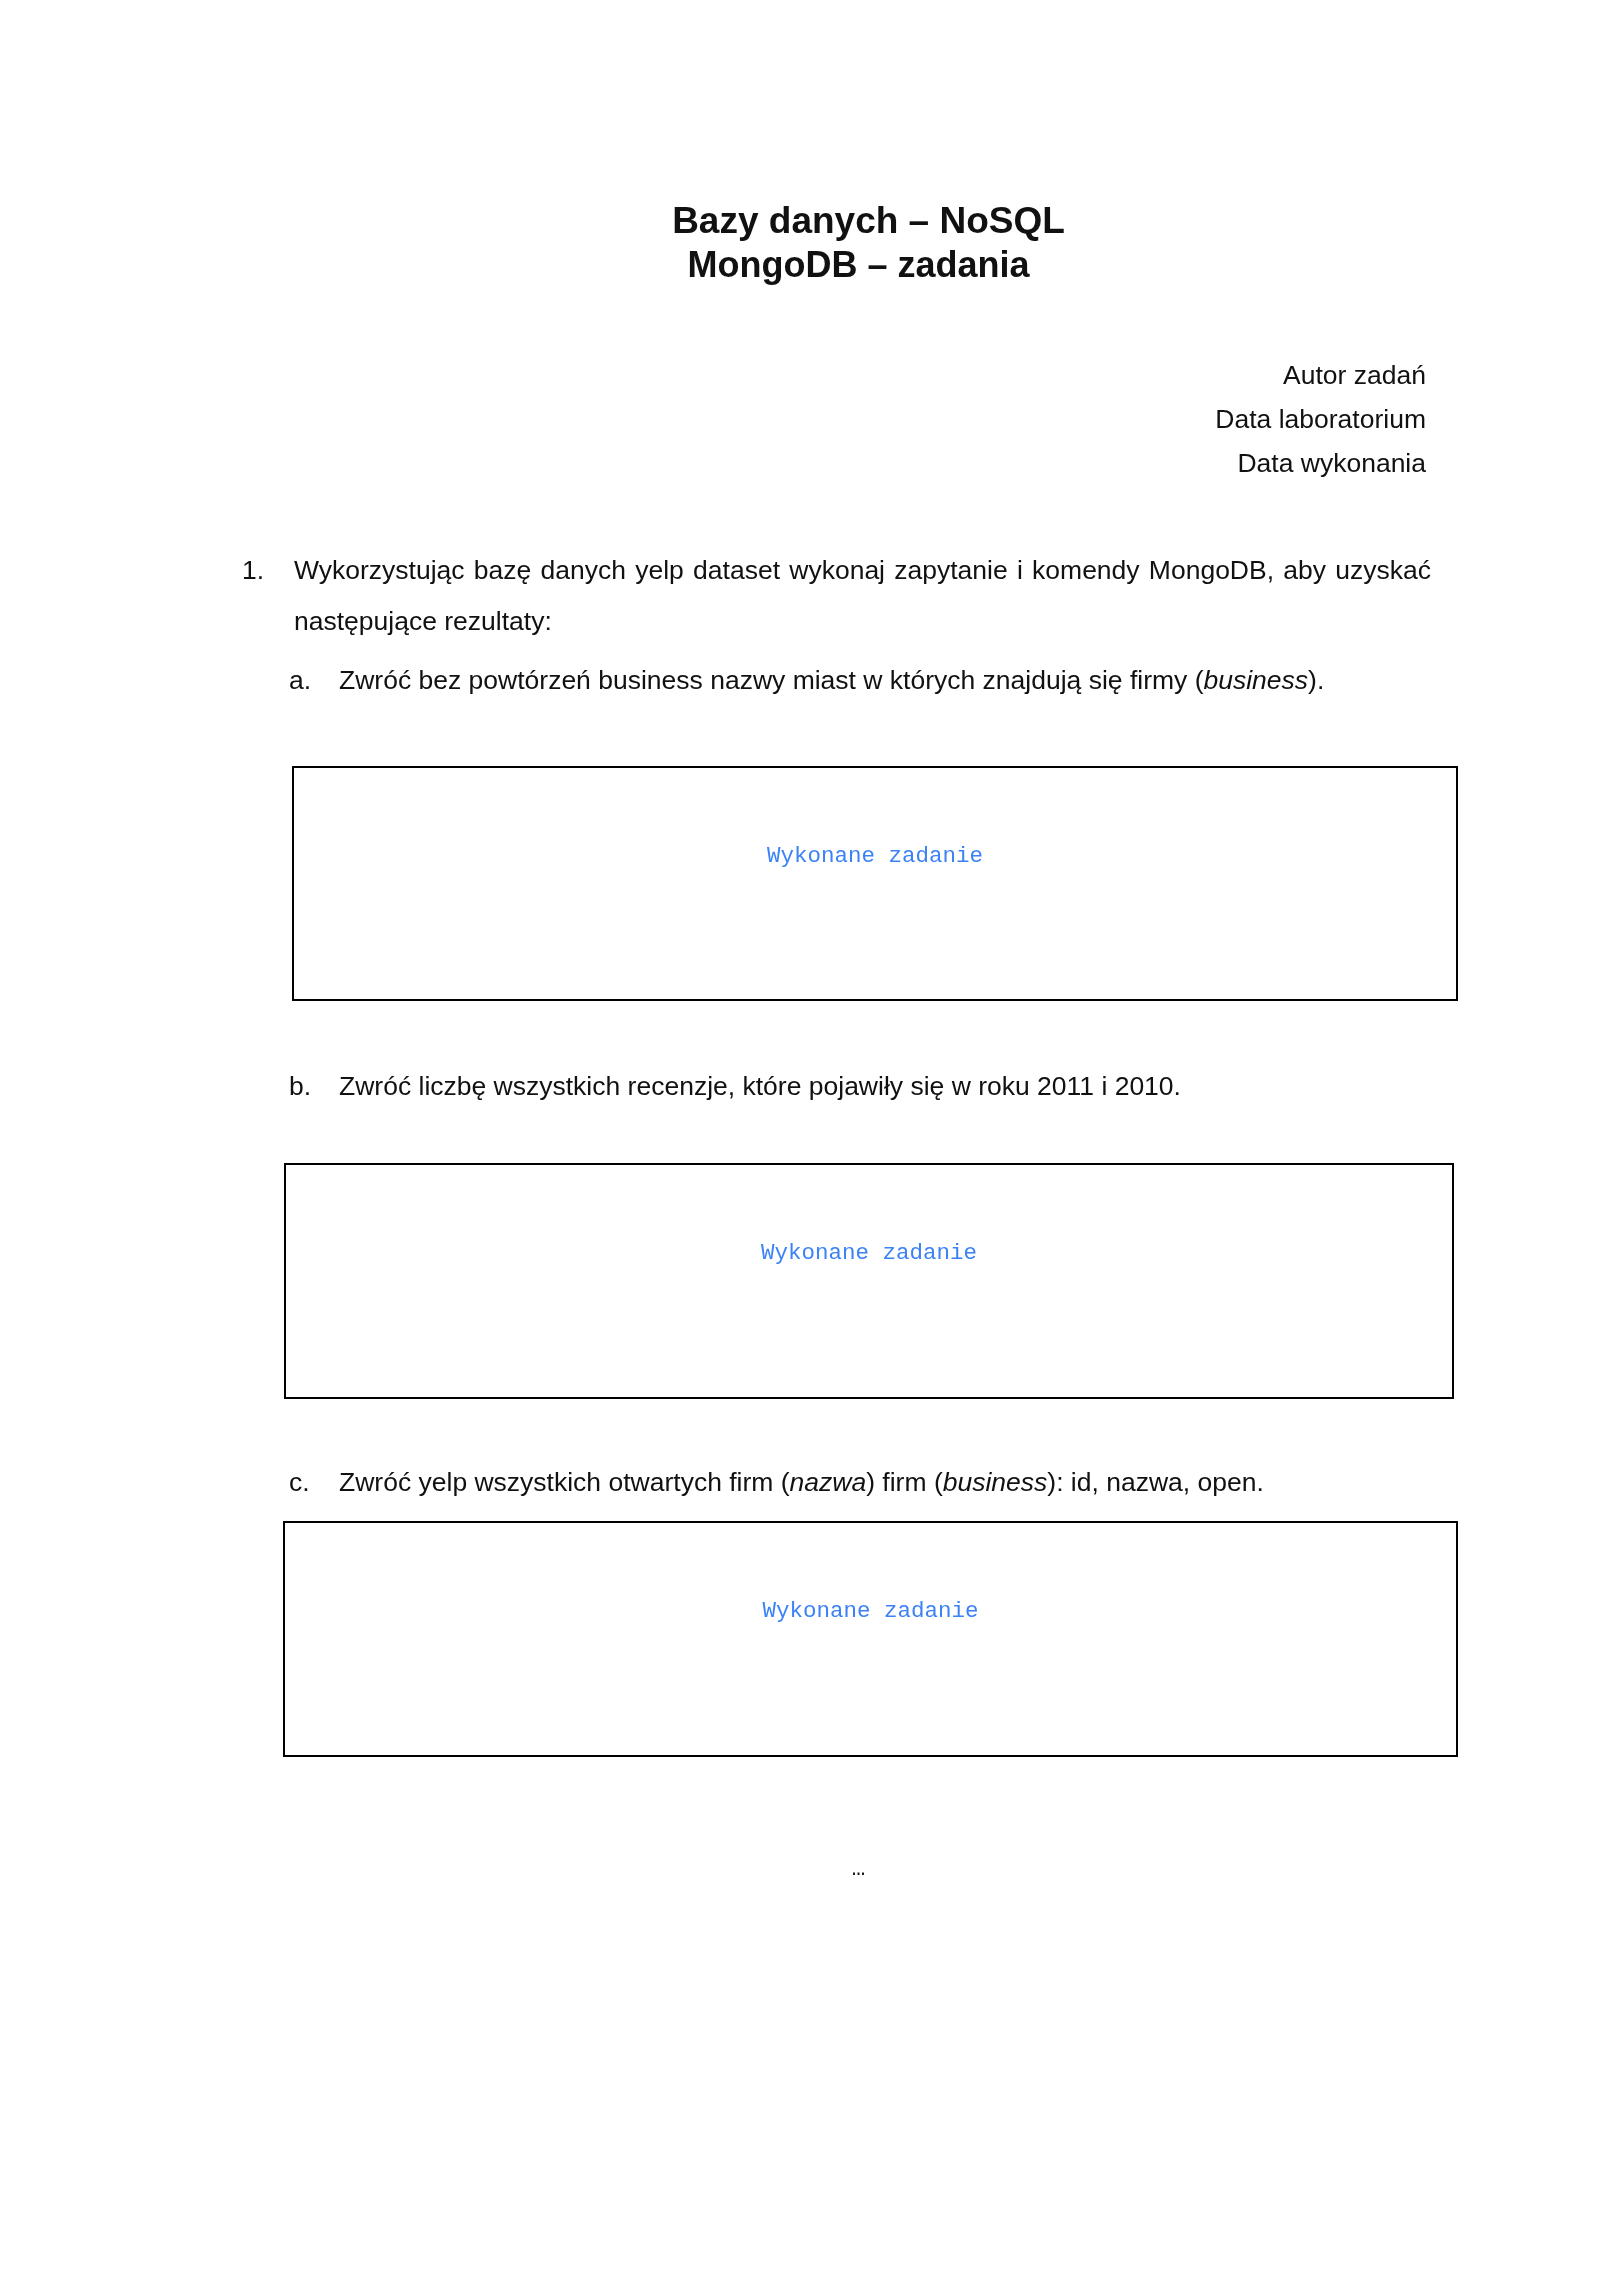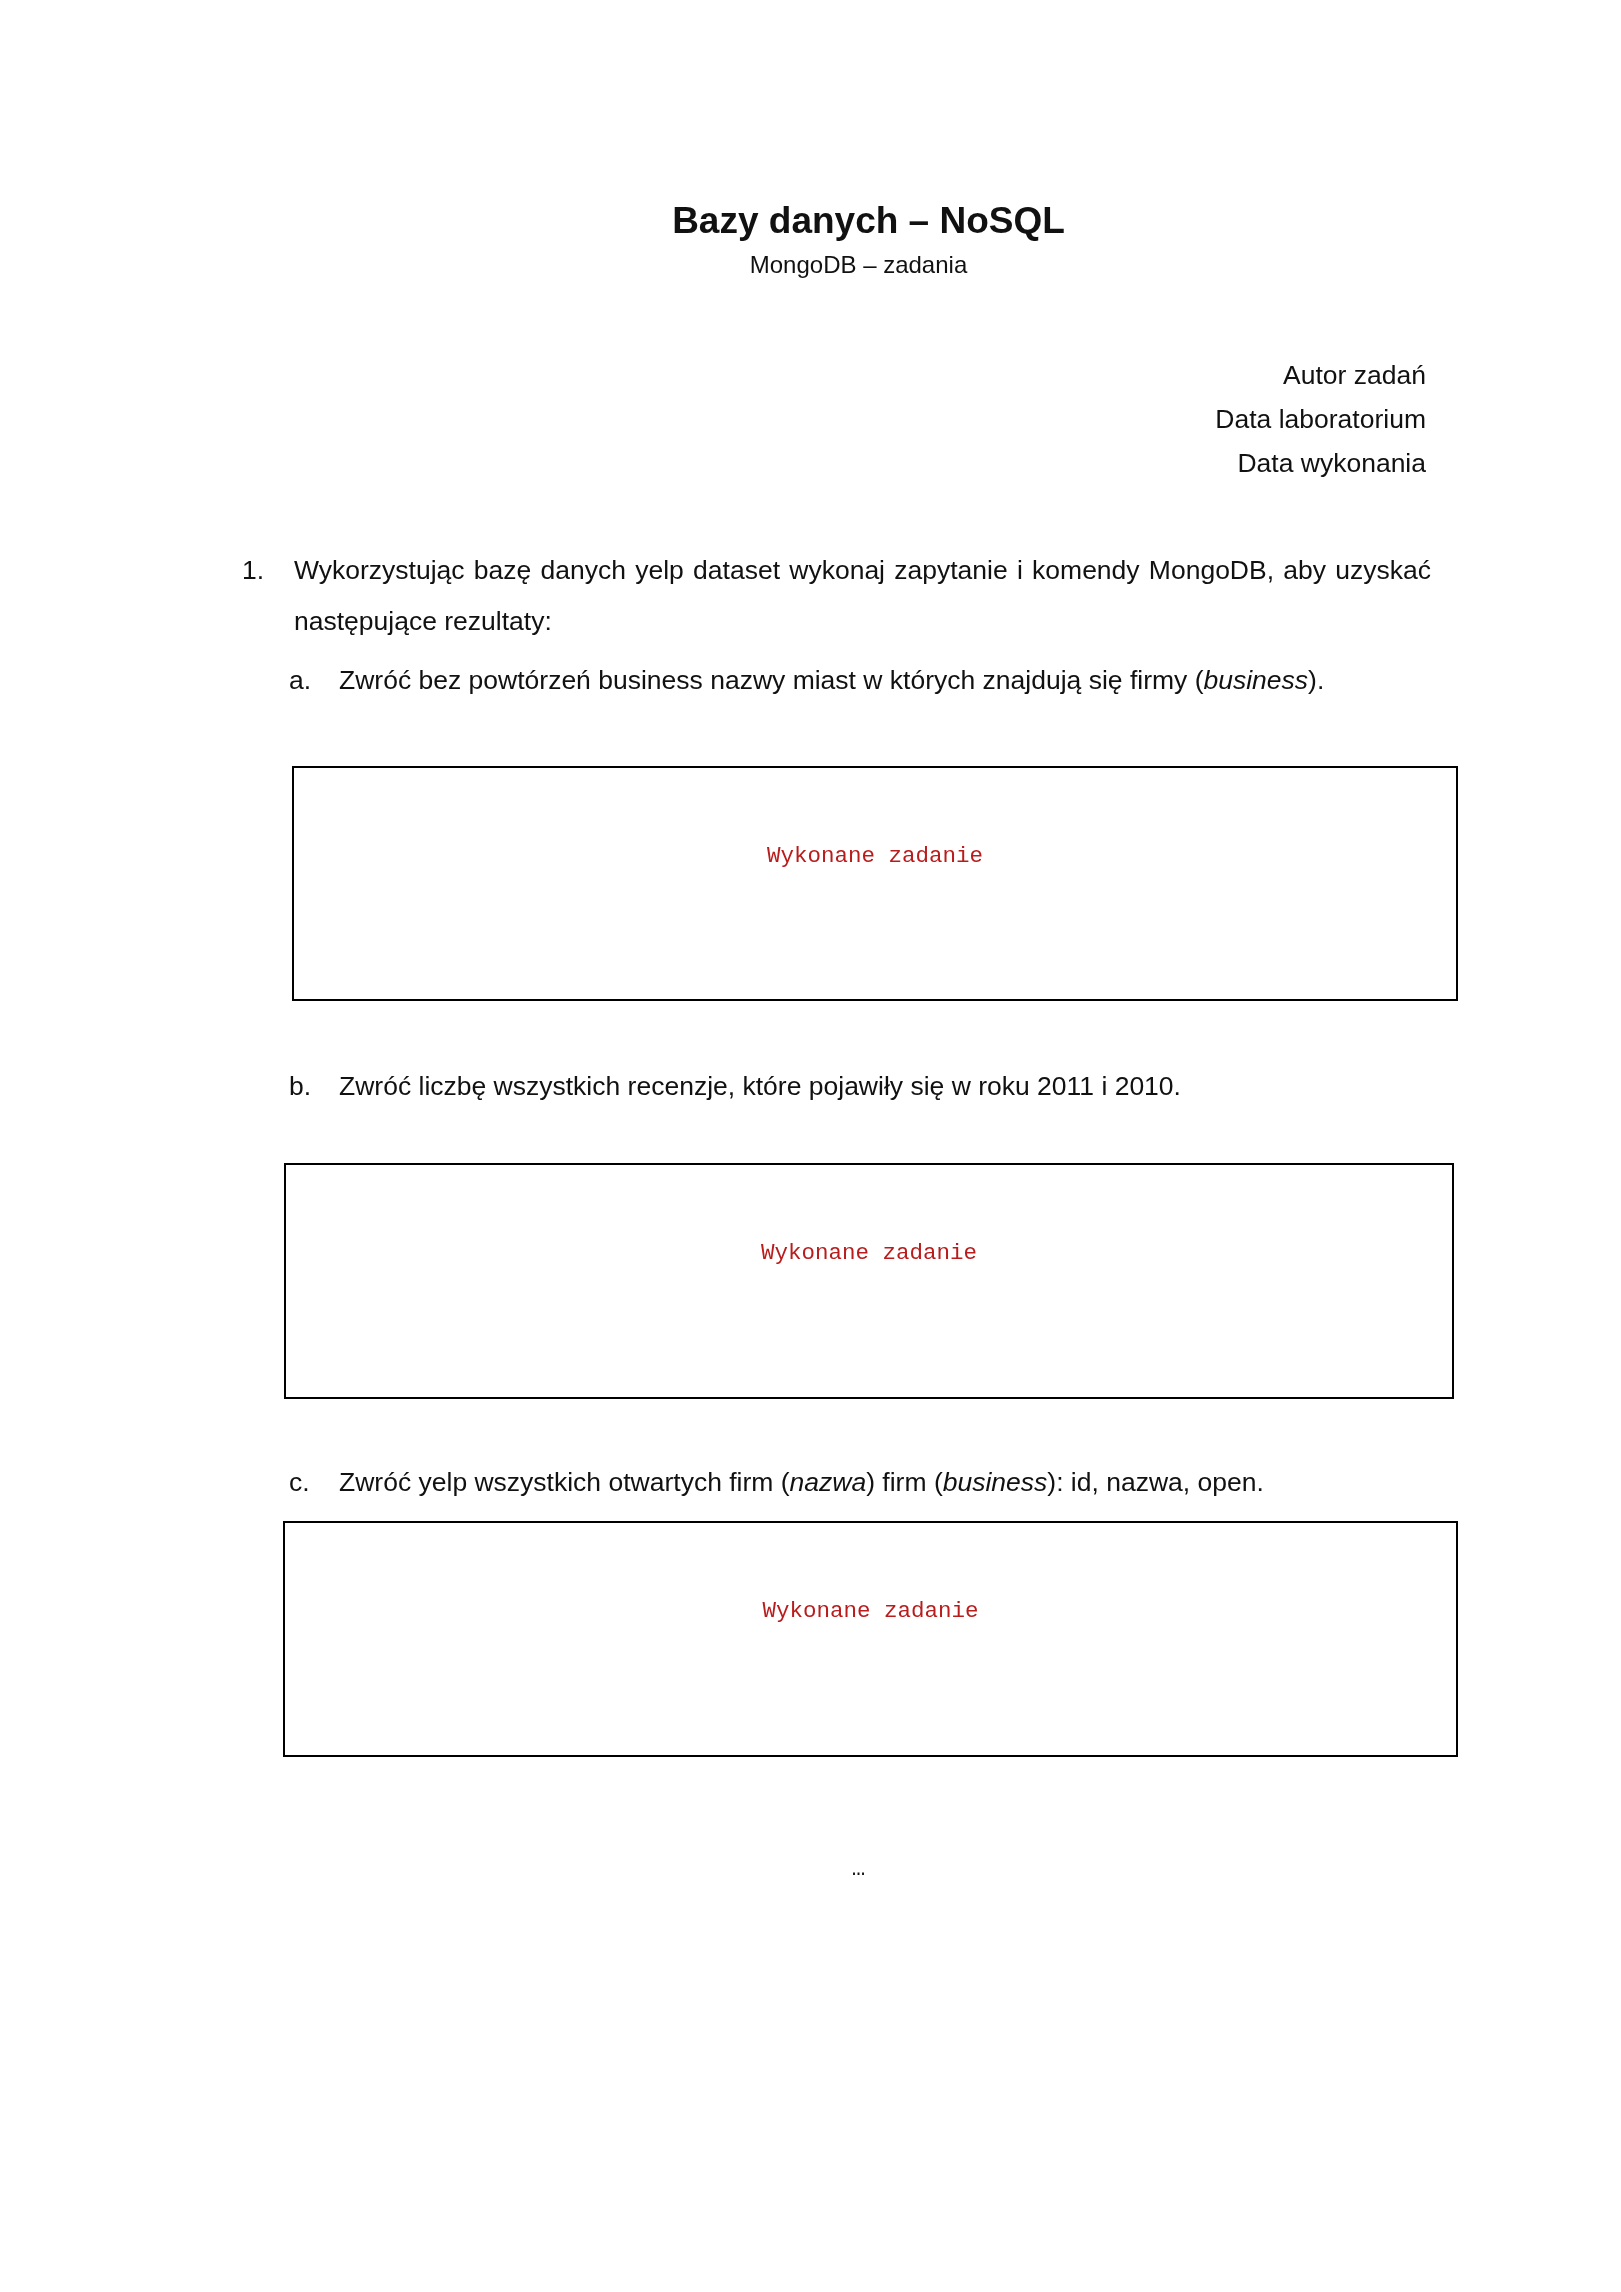--- a/index.html
+++ b/index.html
@@ -26,22 +26,22 @@
     font-weight: bold;
     text-align: center;
     line-height: 49px;
   }
   .doc-subtitle {
     position: absolute;
     left: 286px;
     width: 1145px;
     top: 243px;
     margin: 0;
-    font-size: 24px;
-    font-weight: normal;
+    font-size: 36px;
+    font-weight: bold;
     text-align: center;
     line-height: 43px;
   }
   .meta {
     position: absolute;
     right: 195px;
     top: 353px;
     text-align: right;
     font-size: 26.5px;
     line-height: 44px;
@@ -81,21 +81,21 @@
   #box-a { left: 292px; top: 766px;  width: 1166px; height: 235px; }
   #box-b { left: 284px; top: 1163px; width: 1170px; height: 236px; }
   #box-c { left: 283px; top: 1521px; width: 1175px; height: 236px; }
 
   .box-label {
     margin-top: 74px;
     text-align: center;
     font-family: "Liberation Mono", "DejaVu Sans Mono", monospace;
     font-size: 22.5px;
     line-height: 29px;
-    color: #b91c1c;
+    color: #3b82f6;
   }
   .ellipsis {
     position: absolute;
     left: 286px;
     width: 1145px;
     top: 1855px;
     text-align: center;
     font-family: "Liberation Mono", "DejaVu Sans Mono", monospace;
     font-size: 22.5px;
     line-height: 29px;

